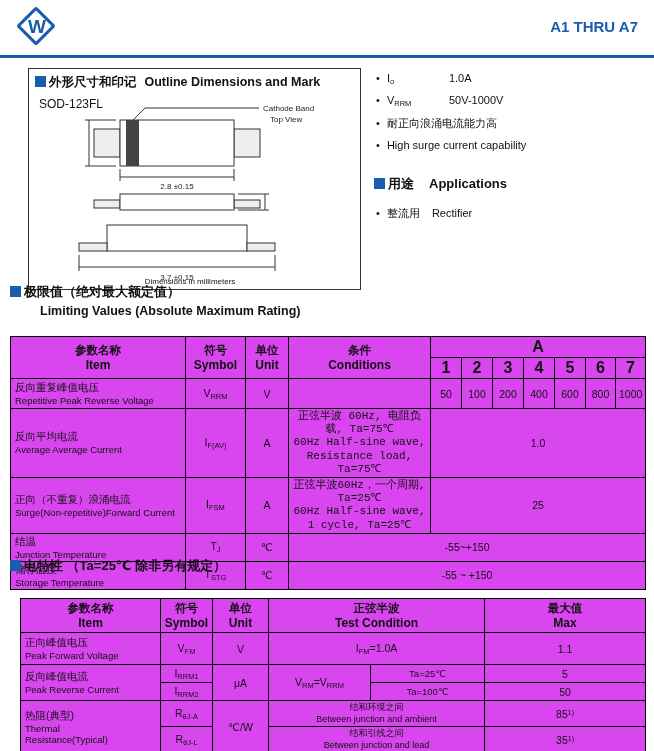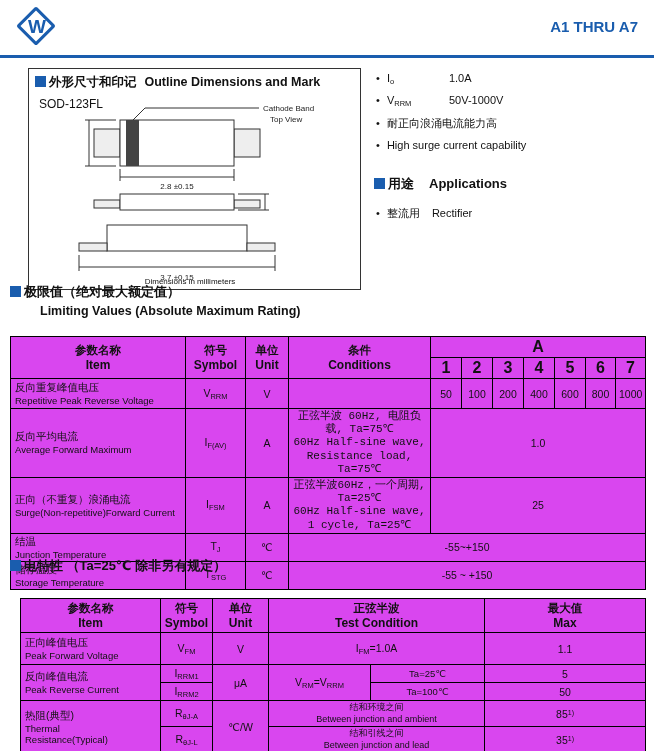--- a/index.html
+++ b/index.html
@@ -214,21 +214,21 @@
       <td class="val">100</td>
       <td class="val">200</td>
       <td class="val">400</td>
       <td class="val">600</td>
       <td class="val">800</td>
       <td class="val">1000</td>
     </tr>
     <tr class="h40">
       <td class="item">
         <div class="cn-line">反向平均电流</div>
-        <div class="en-line">Average Forward Maximum</div>
+        <div class="en-line">Average Average Current</div>
       </td>
       <td class="sym"><span>I</span><sub>F(AV)</sub></td>
       <td class="val">A</td>
       <td class="cond">
         <div>正弦半波 60Hz, 电阻负载, Ta=75℃</div>
         <div>60Hz Half-sine wave, Resistance load, Ta=75℃</div>
       </td>
       <td class="val" colspan="7">1.0</td>
     </tr>
     <tr class="h40">

